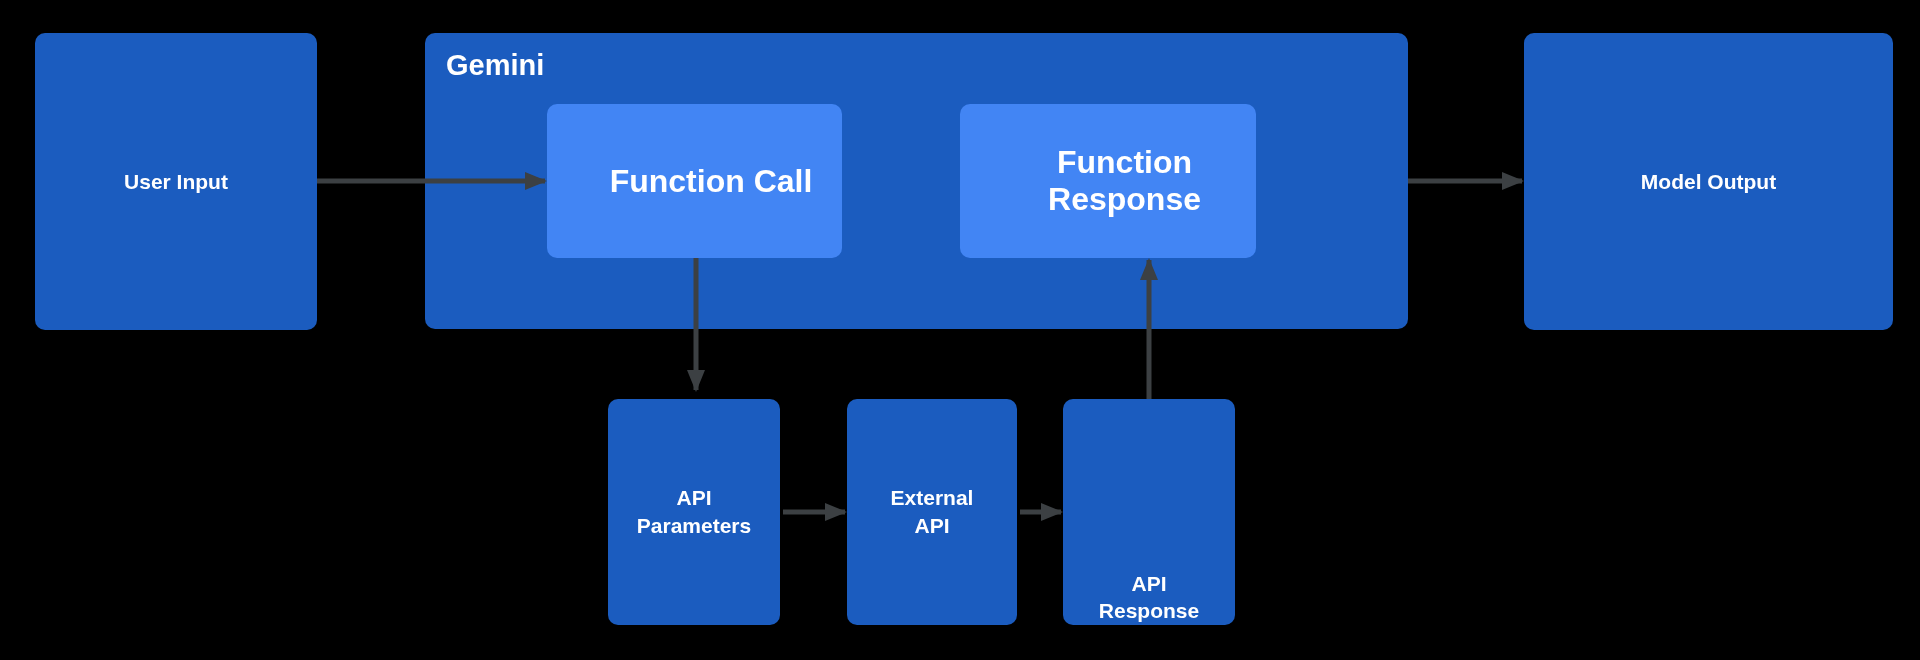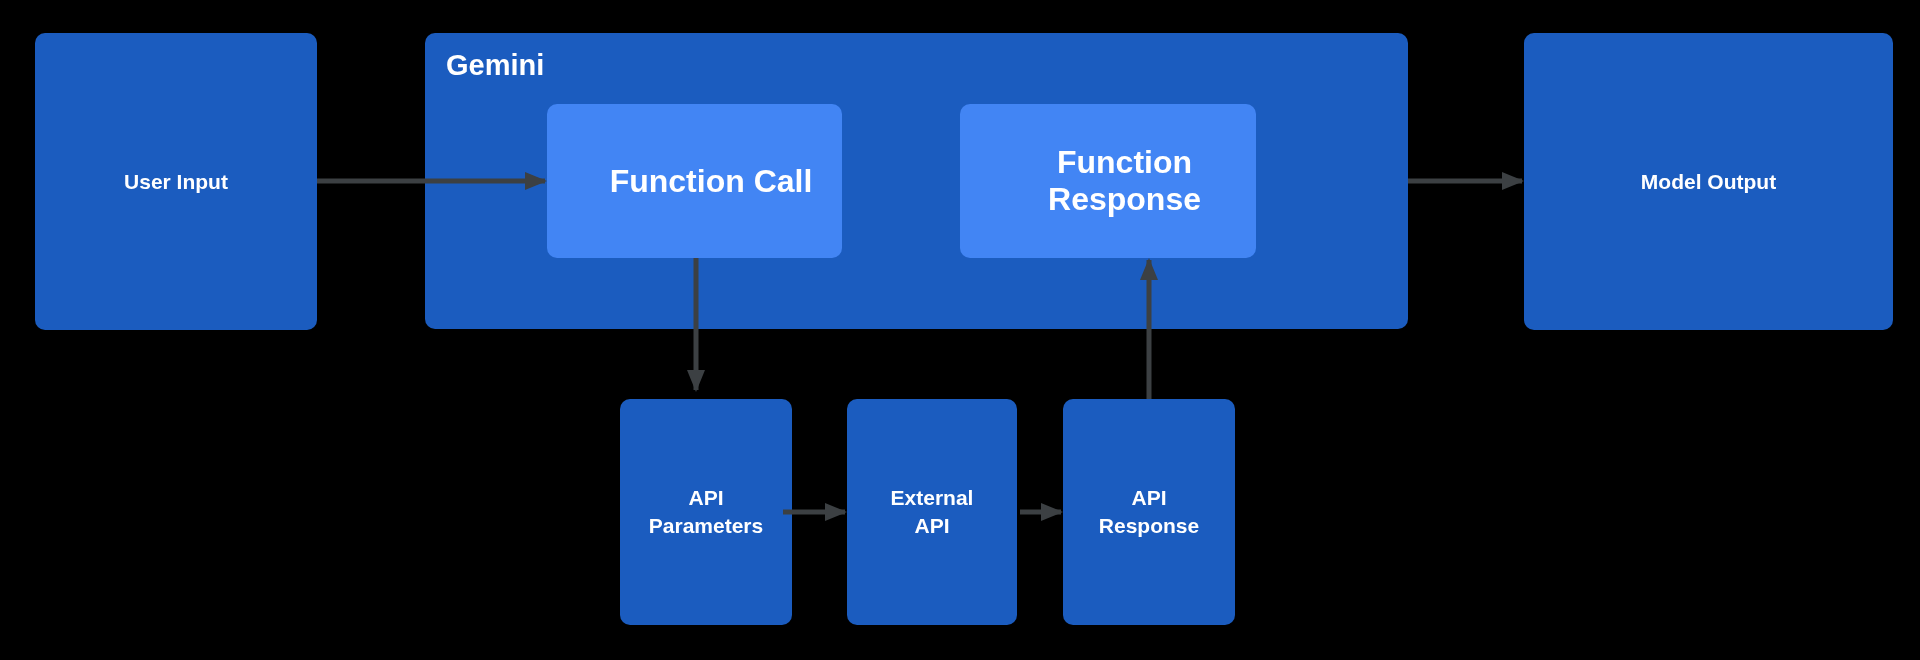--- a/index.html
+++ b/index.html
@@ -60,23 +60,23 @@
     font-weight: bold;
     font-size: 29px;
     color: var(--text);
   }
   
   #node-user-input       { left: 35px;   top: 33px;  width: 282px; height: 297px; }
   #node-gemini           { left: 425px;  top: 33px;  width: 983px; height: 296px; }
   #node-function-call    { left: 547px;  top: 104px; width: 295px; height: 154px; }
   #node-function-response{ left: 960px;  top: 104px; width: 296px; height: 154px; }
   #node-model-output     { left: 1524px; top: 33px;  width: 369px; height: 297px; }
-  #node-api-parameters   { left: 608px;  top: 399px; width: 172px; height: 226px; padding: 12px 14px; margin-left: 12px; }
+  #node-api-parameters   { left: 608px;  top: 399px; width: 172px; height: 226px; padding: 12px 14px; }
   #node-external-api     { left: 847px;  top: 399px; width: 170px; height: 226px; padding: 0 29px; }
-  #node-api-response     { left: 1063px; top: 399px; width: 172px; height: 226px; padding: 0 20px; }
+  #node-api-response     { left: 1063px; top: 399px; width: 172px; height: 226px; padding: 0 20px; align-items: flex-end; }
   .arrows-layer {
     position: absolute;
     left: 0; top: 0;
     width: 1920px; height: 660px;
     pointer-events: none;
   }
   .arrow-line {
     stroke: var(--arrow);
     stroke-width: 5;
     fill: none;

